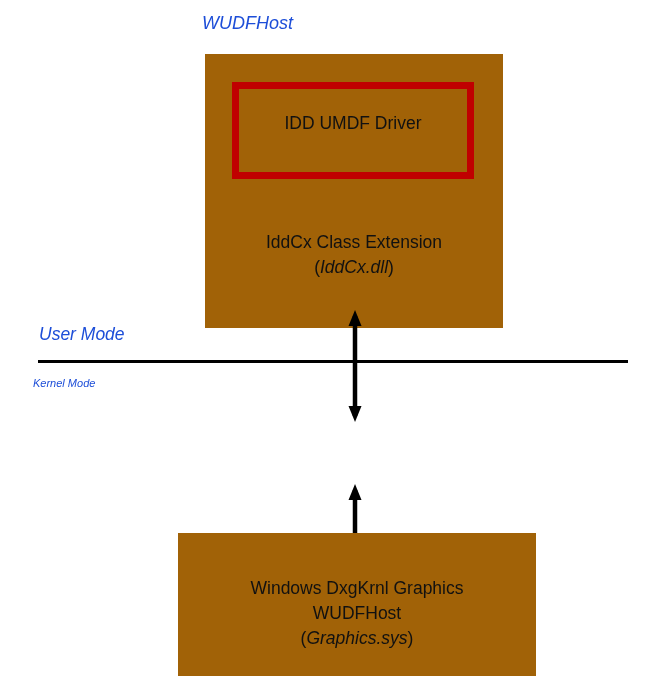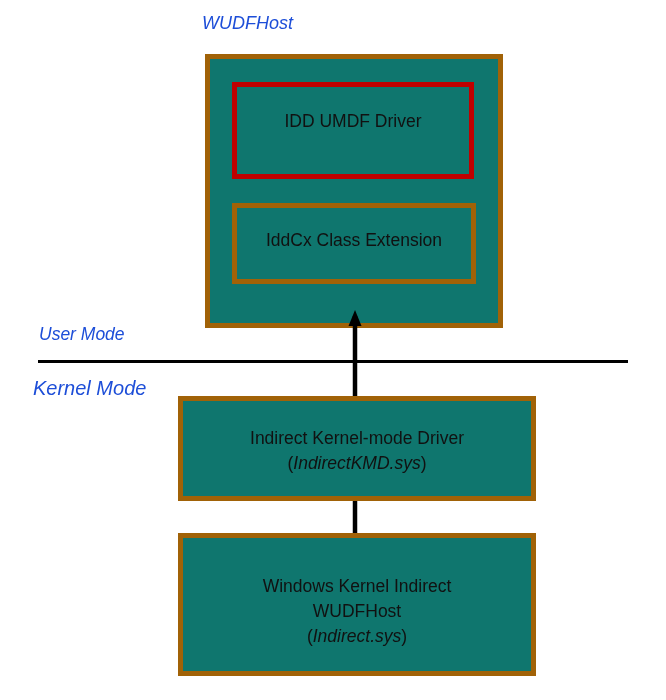--- a/index.html
+++ b/index.html
@@ -36,39 +36,39 @@
 
   #user-mode-label {
     left: 39px;
     top: 324px;
     font-size: 17.5px;
   }
 
   #kernel-mode-label {
     left: 33px;
     top: 377px;
-    font-size: 20px;
+    font-size: 11px;
   }
 
   
   #mode-divider {
     position: absolute;
     left: 38px;
     top: 360px;
     width: 590px;
     height: 3px;
     background: #000000;
   }
 
   
   .box {
     position: absolute;
     box-sizing: border-box;
-    background: #0f766e;
-    border: 5px solid #a16207;
+    background: #a16207;
+    border: 7px solid #a16207;
   }
 
   .box-red {
     border-color: #C00000;
   }
 
   #wudfhost-box {
     left: 205px;
     top: 54px;
     width: 298px;
@@ -162,49 +162,44 @@
 
   <div class="box box-red" id="idd-umdf-box">
     <div class="box-text" id="idd-umdf-text">
       <div>IDD UMDF Driver</div>
     </div>
   </div>
 
   <div class="box" id="iddcx-box">
     <div class="box-text" id="iddcx-text">
       <div>IddCx Class Extension</div>
+      <div><span>(</span><span class="em">IddCx.dll</span><span>)</span></div>
     </div>
   </div>
 
   <div class="label" id="user-mode-label">User Mode</div>
 
   <div id="mode-divider"></div>
 
   <div class="label" id="kernel-mode-label">Kernel Mode</div>
 
   <svg class="arrow-svg" id="arrow-umdf-kmd" viewBox="0 0 32 116">
     <line x1="16" y1="8" x2="16" y2="108" stroke="#000000" stroke-width="4.5"></line>
     <polygon points="16,2 9.5,18 22.5,18" fill="#000000"></polygon>
     <polygon points="16,114 9.5,98 22.5,98" fill="#000000"></polygon>
   </svg>
 
-  <div class="box" id="indirect-kmd-box">
-    <div class="box-text" id="indirect-kmd-text">
-      <div>Indirect Kernel-mode Driver</div>
-      <div><span>(</span><span class="em">IndirectKMD.sys</span><span>)</span></div>
-    </div>
-  </div>
 
   <svg class="arrow-svg" id="arrow-kmd-dxg" viewBox="0 0 32 92">
     <line x1="16" y1="8" x2="16" y2="84" stroke="#000000" stroke-width="4.5"></line>
     <polygon points="16,2 9.5,18 22.5,18" fill="#000000"></polygon>
     <polygon points="16,90 9.5,74 22.5,74" fill="#000000"></polygon>
   </svg>
 
   <div class="box" id="dxgkrnl-box">
     <div class="box-text" id="dxgkrnl-text">
-      <div>Windows Kernel Indirect</div>
+      <div>Windows DxgKrnl Graphics</div>
       <div>WUDFHost</div>
-      <div><span>(</span><span class="em">Indirect.sys</span><span>)</span></div>
+      <div><span>(</span><span class="em">Graphics.sys</span><span>)</span></div>
     </div>
   </div>
 
 </div>
 
 </body></html>

